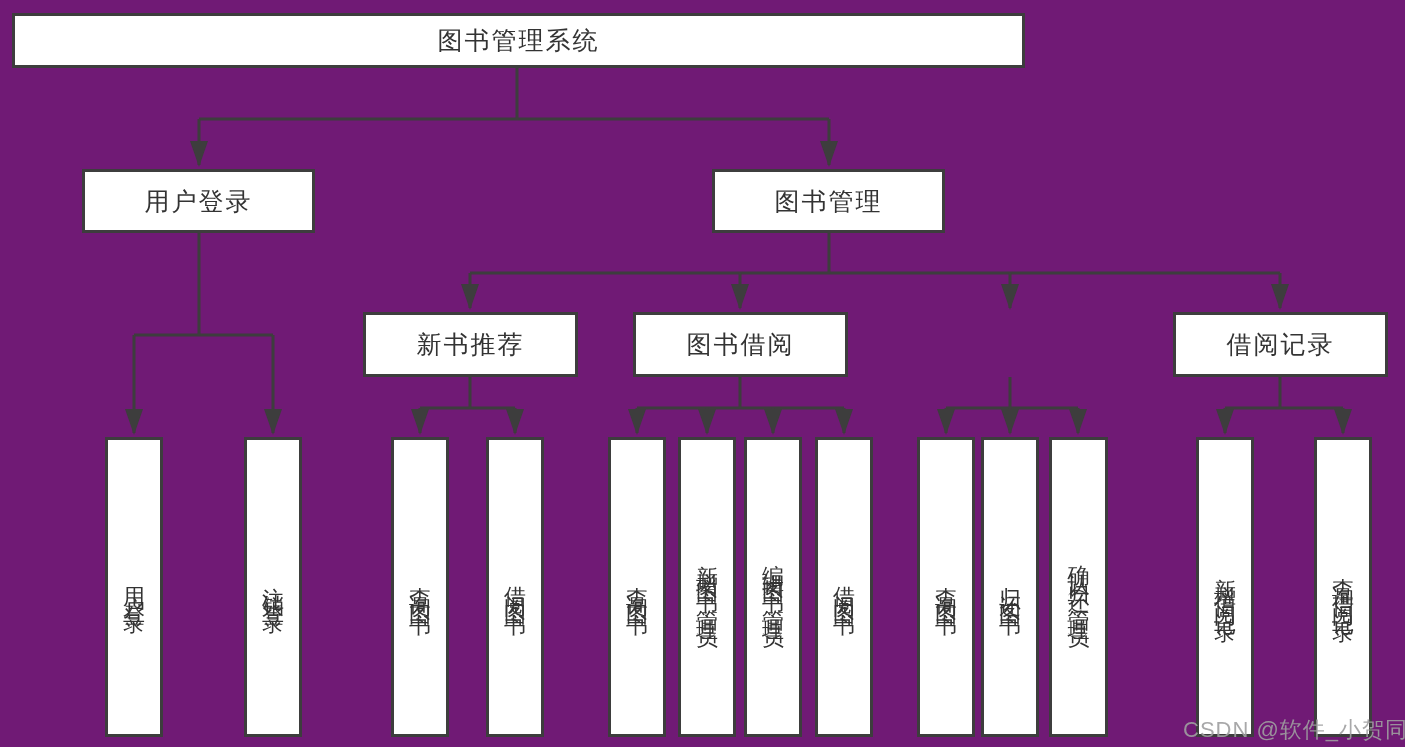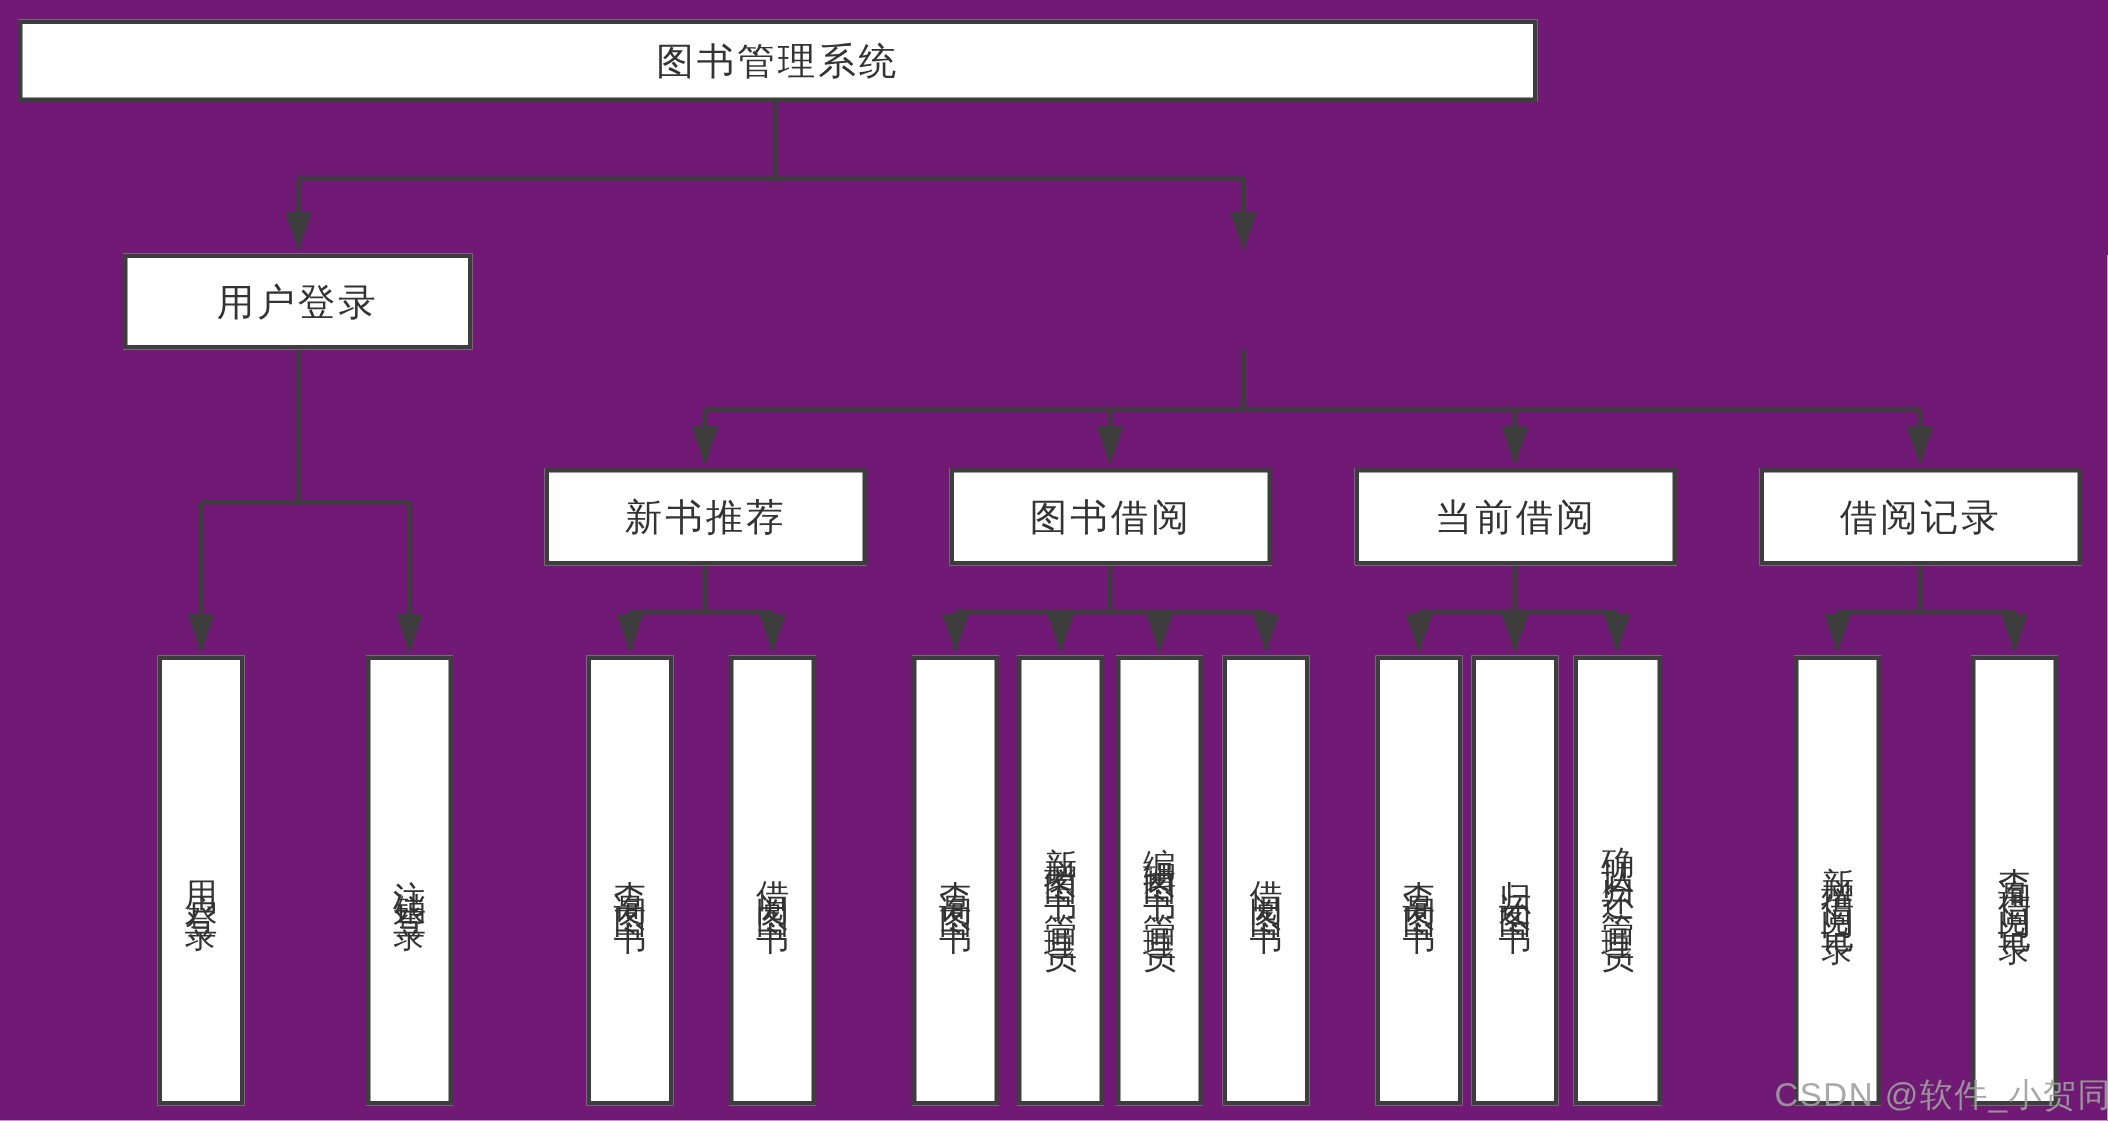--- a/index.html
+++ b/index.html
@@ -97,24 +97,24 @@
     <path d="M1010,408 V433" fill="none" stroke="#3d3d3d" stroke-width="3" marker-end="url(#arw)"></path>
     <path d="M1078,408 V433" fill="none" stroke="#3d3d3d" stroke-width="3" marker-end="url(#arw)"></path>
 
     <path d="M1225,408 V433" fill="none" stroke="#3d3d3d" stroke-width="3" marker-end="url(#arw)"></path>
     <path d="M1343,408 V433" fill="none" stroke="#3d3d3d" stroke-width="3" marker-end="url(#arw)"></path>
   </svg>
 
   <div class="node h" style="left:12px; top:13px; width:1013px; height:55px;">图书管理系统</div>
 
   <div class="node h" style="left:82px; top:169px; width:233px; height:64px;">用户登录</div>
+  <div class="node h" style="left:712px; top:169px; width:233px; height:64px;">图书管理</div>
 
   <div class="node h" style="left:633px; top:312px; width:215px; height:65px;">图书借阅</div>
   <div class="node h" style="left:363px; top:312px; width:215px; height:65px;">新书推荐</div>
-  <div class="node h" style="left:903px; top:312px; width:215px; height:65px;">当前借阅</div>
   <div class="node h" style="left:1173px; top:312px; width:215px; height:65px;">借阅记录</div>
 
   <div class="node v" style="left:105px; top:437px; width:58px; height:300px;">用户登录</div>
   <div class="node v" style="left:244px; top:437px; width:58px; height:300px;">注销登录</div>
 
   <div class="node v" style="left:391px; top:437px; width:58px; height:300px;">查询图书</div>
   <div class="node v" style="left:486px; top:437px; width:58px; height:300px;">借阅图书</div>
 
   <div class="node v" style="left:608px; top:437px; width:58px; height:300px;">查询图书</div>
   <div class="node v" style="left:678px; top:437px; width:58px; height:300px;">新增图书（管理员）</div>

